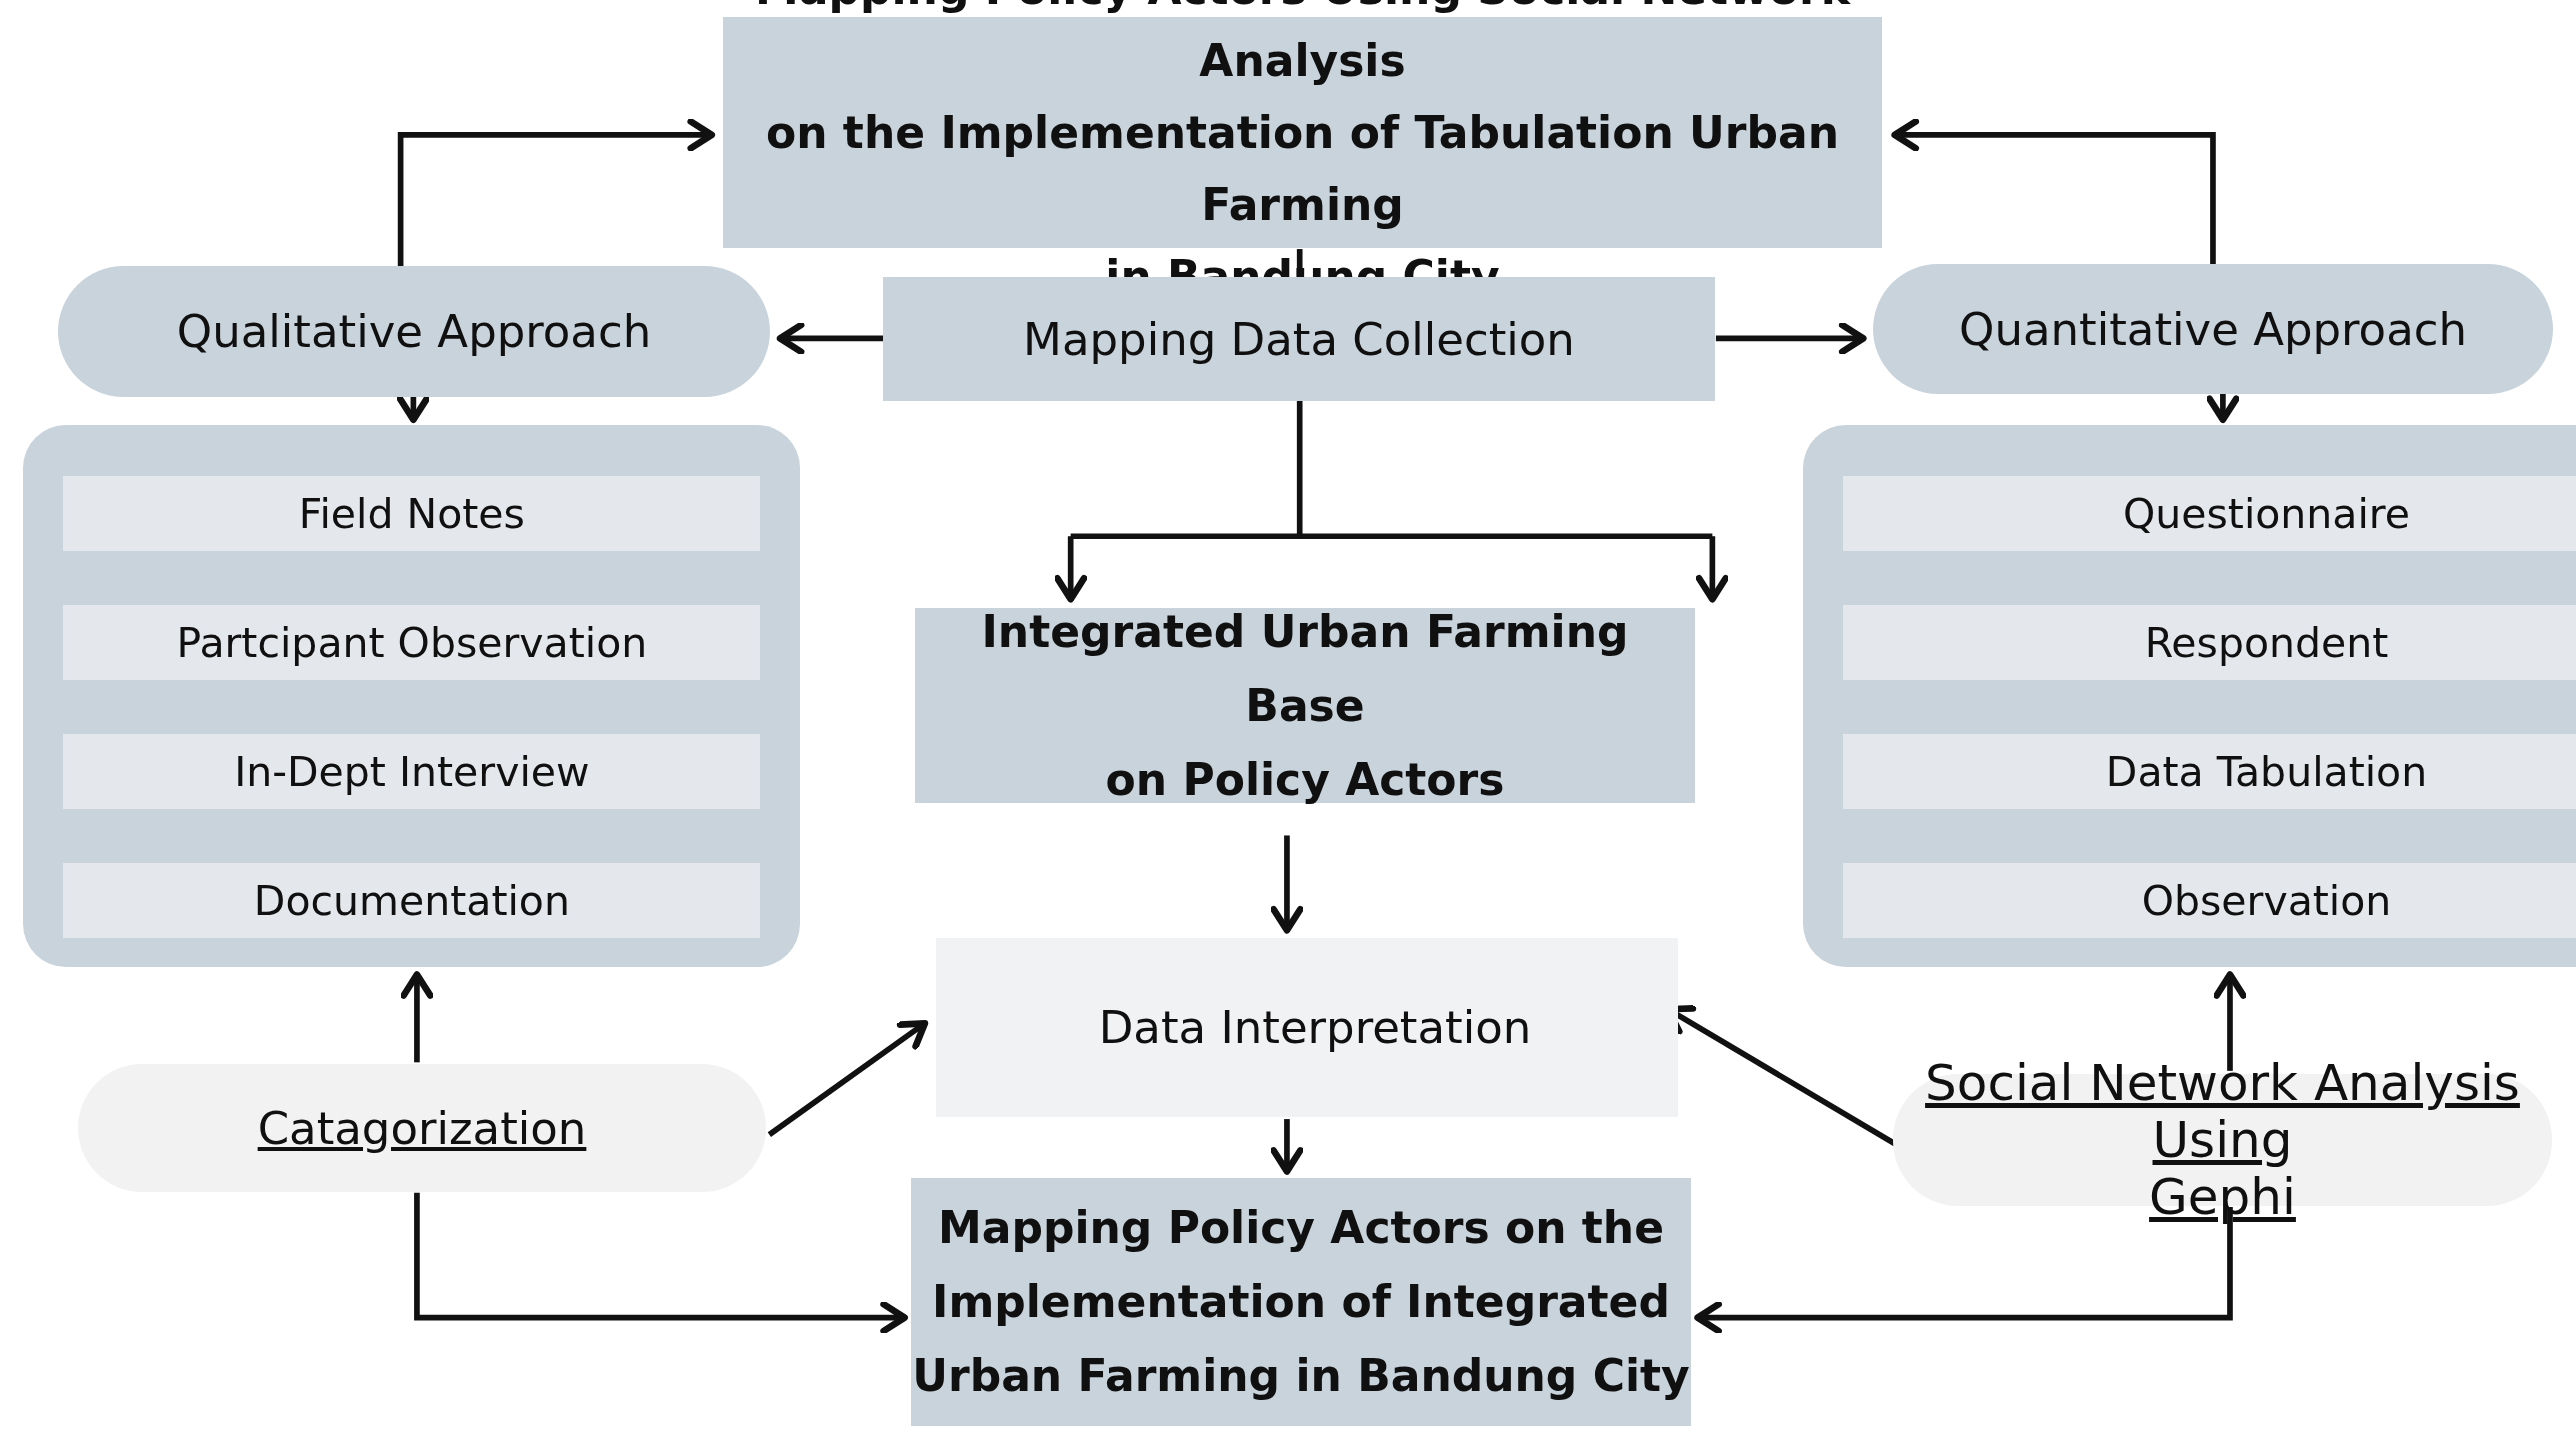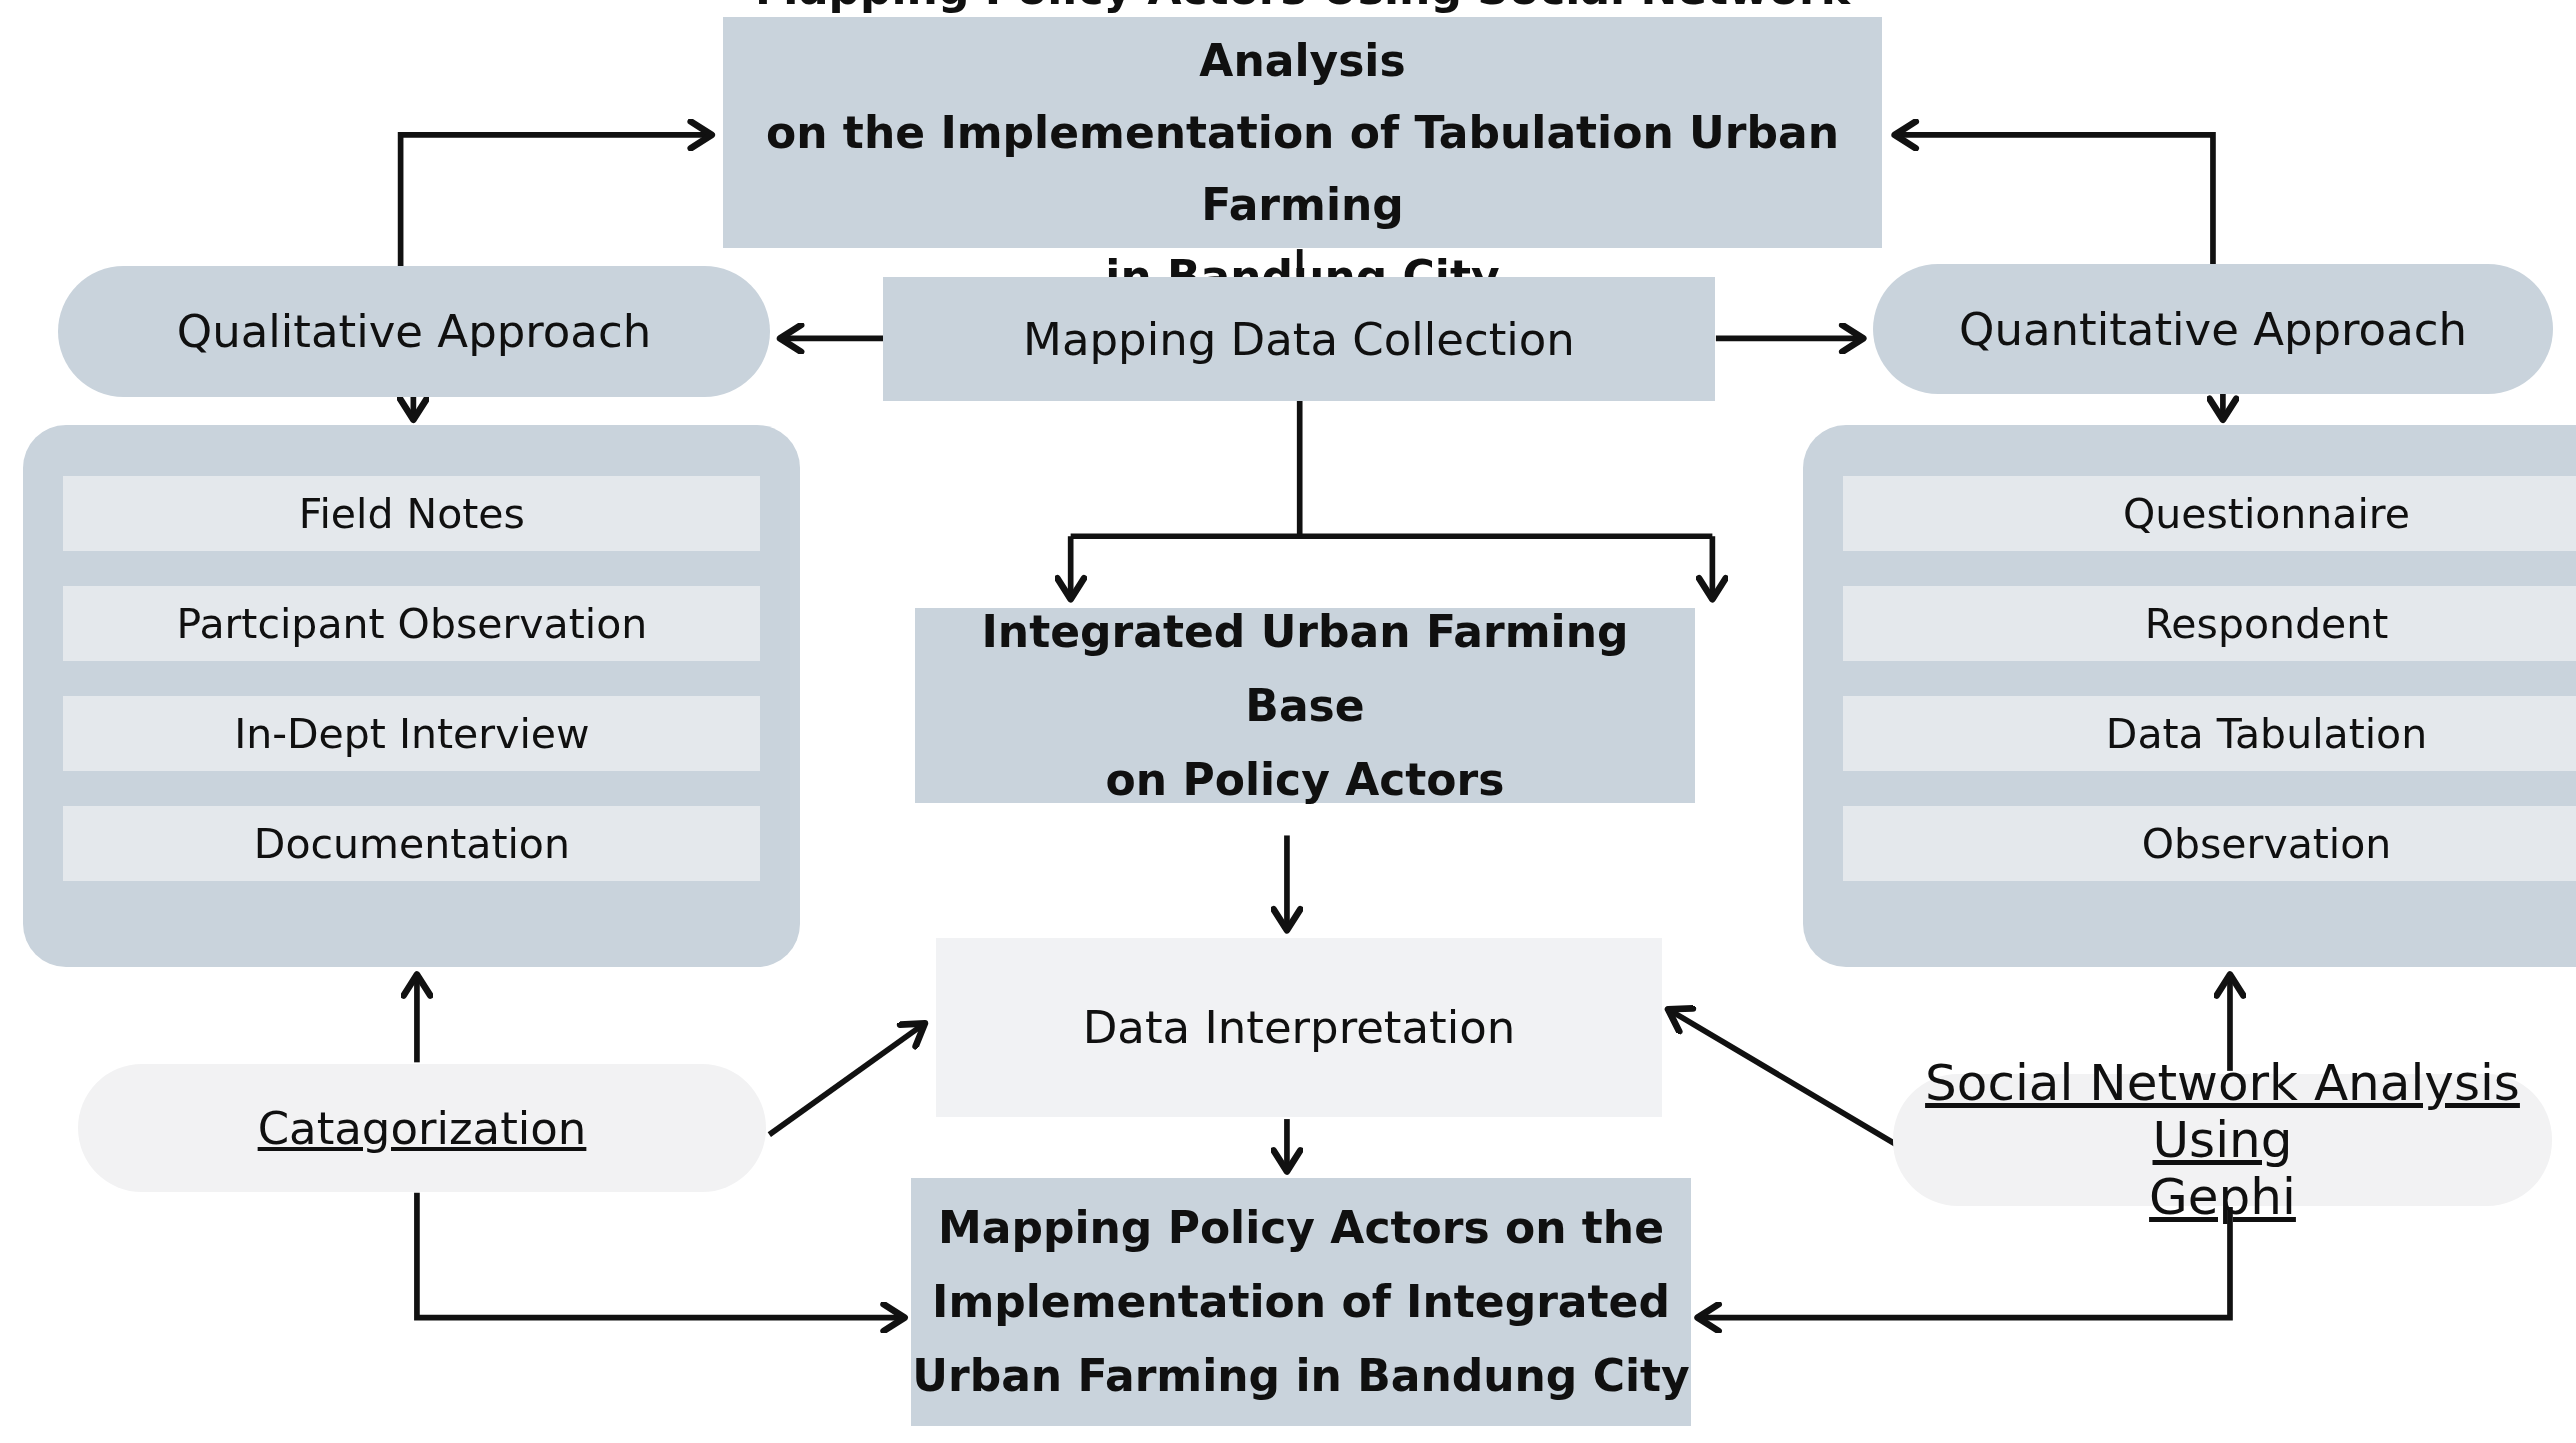--- a/index.html
+++ b/index.html
@@ -12,34 +12,34 @@
     overflow:hidden;
   }
   .node{
     position:absolute;
     display:flex;flex-direction:column;
     align-items:center;justify-content:center;
     text-align:center;
     color:#101010;
   }
   .box-blue{background:#c9d3dc;}
-  .box-light{background:#f1f2f4;}
+  .box-light{background:#f1f2f4;padding-left:16px;}
   .pill-blue{background:#c9d3dc;border-radius:67px;text-align:right;}
   .pill-light{background:#f2f2f3;border-radius:65px;text-decoration:underline;}
   .title-line{line-height:72px;font-size:44px;font-weight:700;}
   .big-line{line-height:74px;font-size:44px;font-weight:700;}
   .single{font-size:45px;}
   .sna-line{line-height:57px;font-size:50px;}
   .container-list{
     position:absolute;
     background:#c9d3dc;border-radius:43px;
     display:flex;flex-direction:column;
     padding:51px 40px 0 40px;
     box-sizing:border-box;
-    gap:35px;
+    gap:54px;
   }
   .list-item{
     height:75px;
     background:#e4e8ec;
     display:flex;align-items:center;justify-content:center;
     font-size:41px;
   }
   #connectors{position:absolute;left:0;top:0;pointer-events:none;}
 </style>
 </head>

